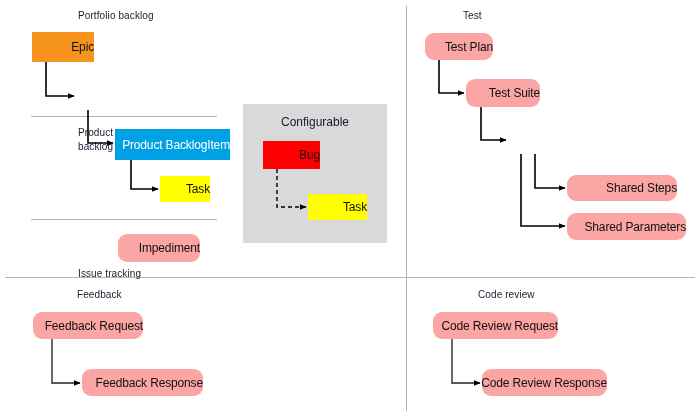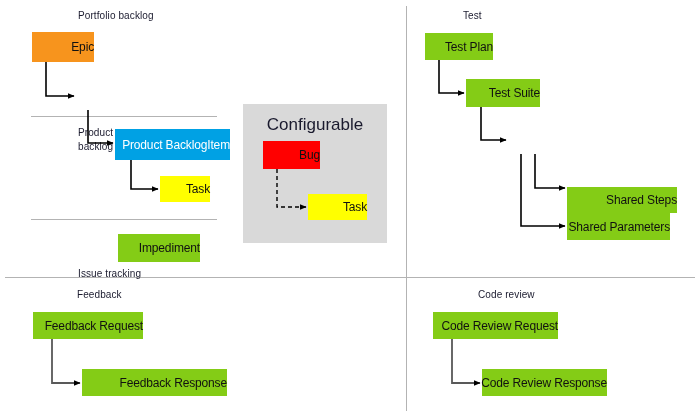--- a/index.html
+++ b/index.html
@@ -40,33 +40,33 @@
     display: flex;
     align-items: center;
     font-size: 12px;
     color: #111111;
     padding-left: 9px;
     letter-spacing: -0.15px;
     white-space: nowrap;
     justify-content: flex-end;
   }
   .node.orange  { background: #F7941D; }
-  .node.orange2 { background: #84cc16; }
+  .node.orange2 { background: #fca5a5; border-radius: 9px; }
   .node.purple  { background: #B34EEC; color: #ffffff; }
   .node.blue    { background: #00A1E4; color: #ffffff; }
   .node.yellow  { background: #FFFF00; color: #111111; }
   .node.red     { background: #FF0000; color: #111111; }
 
   .panel {
     position: absolute;
     background: #D9D9D9;
   }
   .panel-title {
     position: absolute;
-    font-size: 17px;
+    font-size: 12px;
     color: #1a1a2e;
     text-align: center;
   }
   svg.edges {
     position: absolute;
     left: 0;
     top: 0;
     width: 700px;
     height: 416px;
     pointer-events: none;
@@ -151,33 +151,33 @@
 
   <div class="node orange2" style="left:425px; top:33px; width:68px; height:27px;">
     <span>Test Plan</span>
   </div>
 
   <div class="node orange2" style="left:466px; top:79px; width:74px; height:28px;">
     <span>Test Suite</span>
   </div>
 
 
-  <div class="node orange2" style="left:567px; top:175px; width:110px; height:26px;margin-top:12px;">
+  <div class="node orange2" style="left:567px; top:175px; width:110px; height:26px;">
     <span>Shared Steps</span>
   </div>
 
-  <div class="node orange2" style="left:567px; top:213px; width:103px; height:27px;">
+  <div class="node orange2" style="left:567px; top:213px; width:119px; height:27px;">
     <span>Shared Parameters</span>
   </div>
 
   <div class="node orange2" style="left:33px; top:312px; width:110px; height:27px;padding-left:28px;">
     <span>Feedback Request</span>
   </div>
 
-  <div class="node orange2" style="left:82px; top:369px; width:145px; height:27px;">
+  <div class="node orange2" style="left:82px; top:369px; width:121px; height:27px;">
     <span>Feedback Response</span>
   </div>
 
   <div class="node orange2" style="left:433px; top:312px; width:125px; height:27px;">
     <span>Code Review Request</span>
   </div>
 
   <div class="node orange2" style="left:482px; top:369px; width:125px; height:27px;">
     <span>Code Review Response</span>
   </div>

